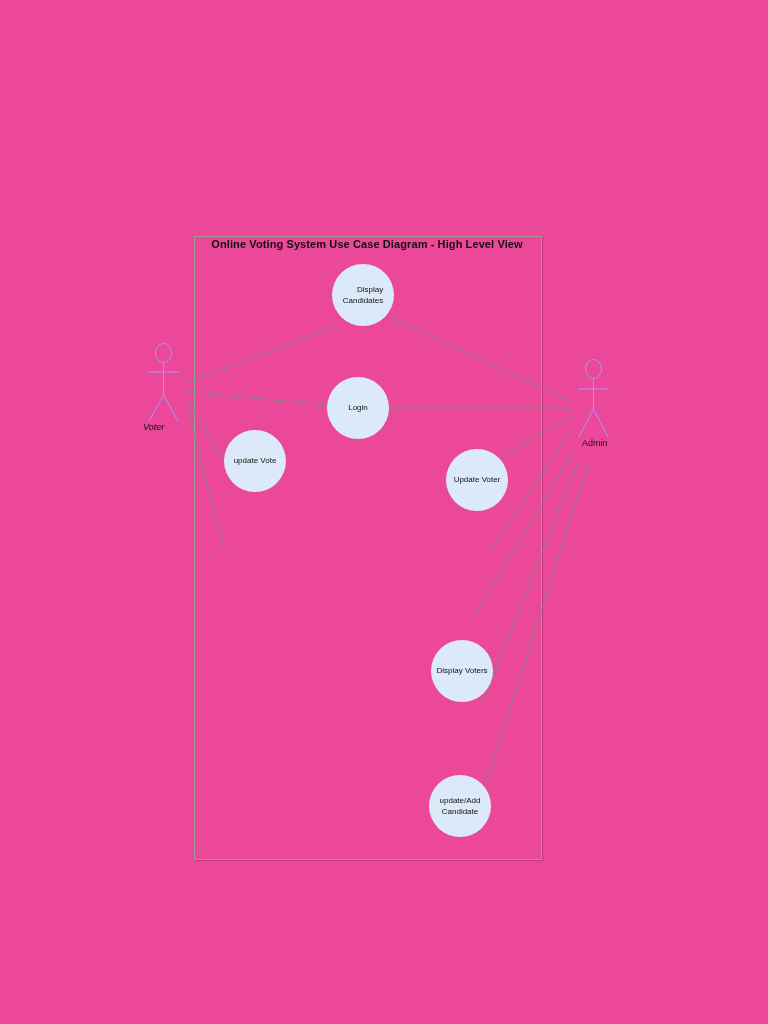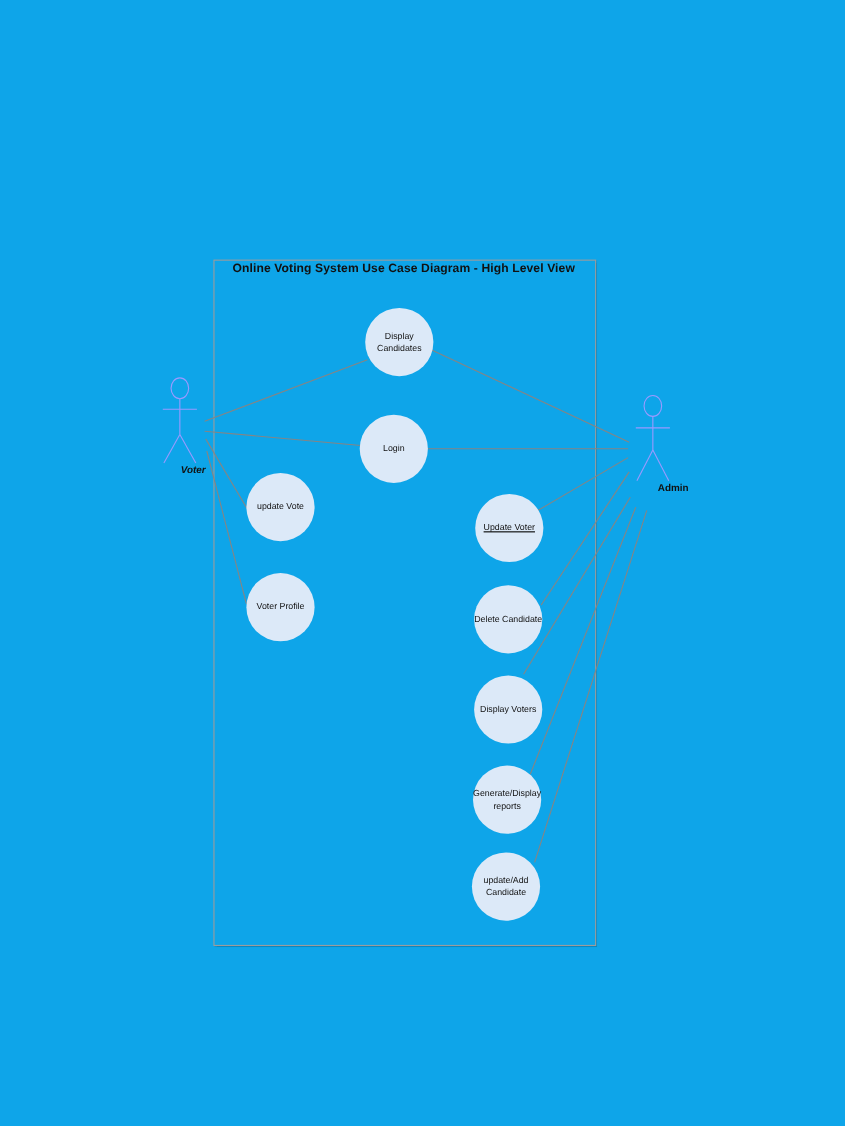--- a/index.html
+++ b/index.html
@@ -1,21 +1,21 @@
 <!DOCTYPE html>
 <html style="--use-case-fill: #dce9f8; --actor-stroke: #9a9aff; --connector: #858585; --boundary-border: #9c9c9c; --text: #111111;"><head>
 <meta charset="utf-8">
 <style>
   html, body { margin: 0; padding: 0; background: #ffffff; }
   body {
     width: 768px; height: 1024px;
     font-family: "Liberation Sans", sans-serif;
     position: relative; overflow: hidden;
   }
-  .page { position: relative; width: 768px; height: 1024px; background: #0ea5e9; }
+  .page { position: relative; width: 768px; height: 1024px; background: #ec4899; }
 
   .boundary {
     position: absolute; left: 194px; top: 236px; width: 346px; height: 622px;
     border: 1px solid var(--boundary-border, #9c9c9c);
     background: transparent;
     box-shadow: 1px 1px 1px rgba(0,0,0,0.18);
   }
   .diagram-title {
     position: absolute; left: 194px; top: 238px; width: 346px;
     text-align: center; font-size: 11px; font-weight: bold;
@@ -32,22 +32,22 @@
     text-align: center;
   }
   .uc-label {
     font-size: 8px; line-height: 1.4; color: var(--text, #111111);
     white-space: pre-line;
   }
 
   .actor-svg { position: absolute; overflow: visible; }
   .actor-shape { stroke: var(--actor-stroke, #9a9aff); fill: none; stroke-width: 1; }
   .actor-label {
-    position: absolute; width: 44px; text-align: right;
-    font-size: 9px; color: var(--text, #111111); font-weight: bold;
+    position: absolute; width: 44px; text-align: left;
+    font-size: 9px; color: var(--text, #111111);
   }
   .actor-label.italic { font-style: italic; }
 </style>
 </head>
 <body>
 
 <div class="page">
 
   <div class="boundary"></div>
   <div class="diagram-title">Online Voting System Use Case Diagram - High Level View</div>
@@ -59,45 +59,35 @@
     <line class="edge" x1="188" y1="410" x2="224" y2="549"></line>
     <line class="edge" x1="392" y1="318" x2="572" y2="402"></line>
     <line class="edge" x1="389" y1="408" x2="571" y2="408"></line>
     <line class="edge" x1="489" y1="464" x2="571" y2="416"></line>
     <line class="edge" x1="492" y1="550" x2="572" y2="429"></line>
     <line class="edge" x1="476" y1="613" x2="573" y2="452"></line>
     <line class="edge" x1="482" y1="704" x2="578" y2="461"></line>
     <line class="edge" x1="486" y1="784" x2="588" y2="464"></line>
   </svg>
 
-  <div class="uc" style="left:332px; top:280px;">
+  <div class="uc" style="left:332px; top:264px;text-align:right;">
     <span class="uc-label">Display
 Candidates</span>
   </div>
   <div class="uc" style="left:327px; top:377px;">
     <span class="uc-label">Login</span>
   </div>
   <div class="uc" style="left:224px; top:430px;">
     <span class="uc-label">update Vote</span>
   </div>
-  <div class="uc" style="left:224px; top:521px;">
-    <span class="uc-label">Voter Profile</span>
-  </div>
-  <div class="uc" style="left:432px; top:449px;text-decoration:underline;">
+  <div class="uc" style="left:446px; top:449px;">
     <span class="uc-label">Update Voter</span>
   </div>
-  <div class="uc" style="left:431px; top:532px;">
-    <span class="uc-label">Delete Candidate</span>
-  </div>
-  <div class="uc" style="left:431px; top:614px;">
+  <div class="uc" style="left:431px; top:640px;">
     <span class="uc-label">Display Voters</span>
-  </div>
-  <div class="uc" style="left:430px; top:696px;">
-    <span class="uc-label">Generate/Display
-reports</span>
   </div>
   <div class="uc" style="left:429px; top:775px;">
     <span class="uc-label">update/Add
 Candidate</span>
   </div>
 
   <svg class="actor-svg" style="left:144px; top:342px;" width="40" height="82">
     <ellipse class="actor-shape" cx="19.5" cy="11" rx="8" ry="9.5"></ellipse>
     <line class="actor-shape" x1="19.5" y1="20.5" x2="19.5" y2="53"></line>
     <line class="actor-shape" x1="4" y1="30" x2="35" y2="30"></line>

